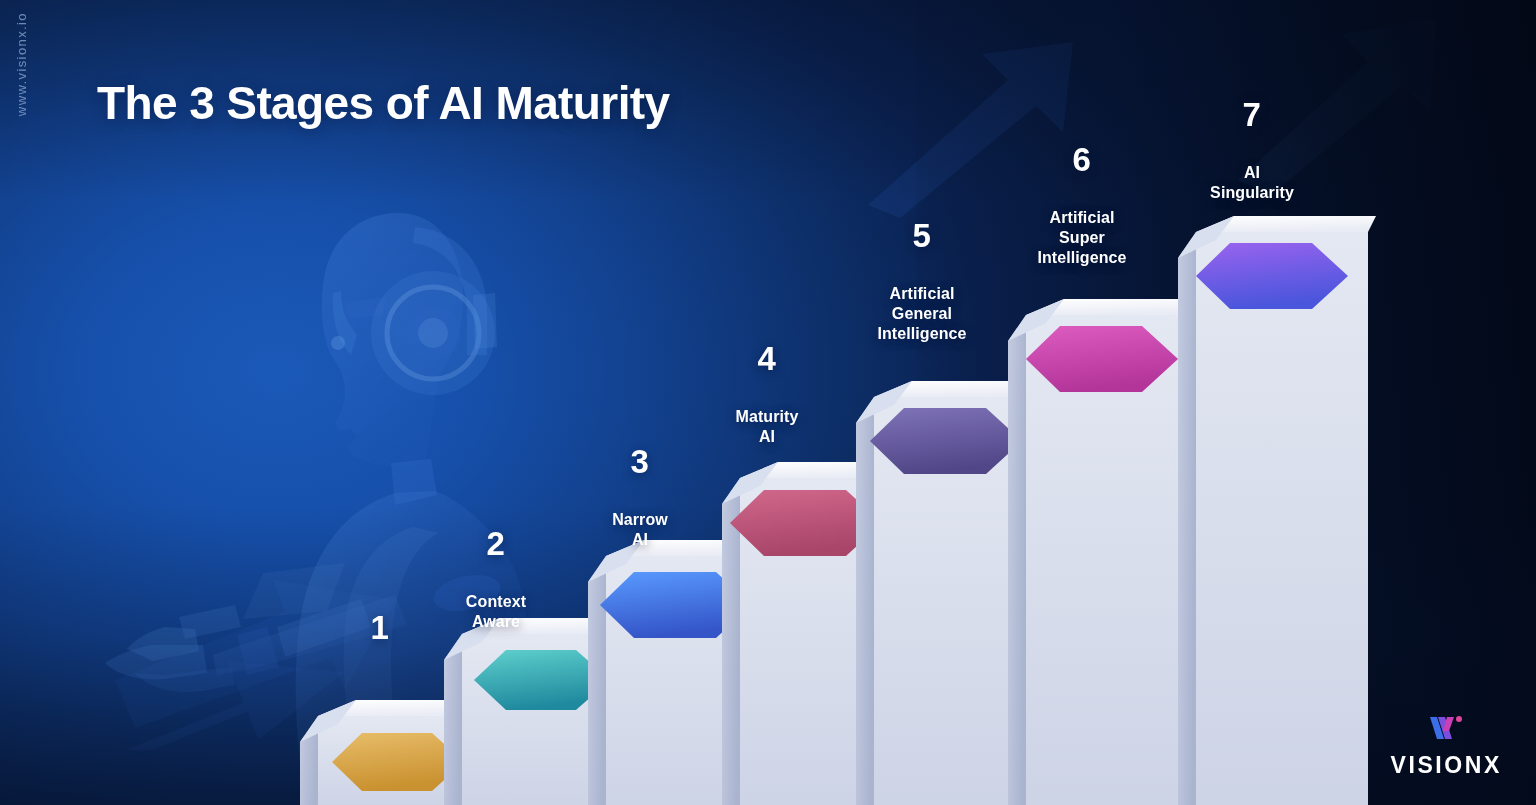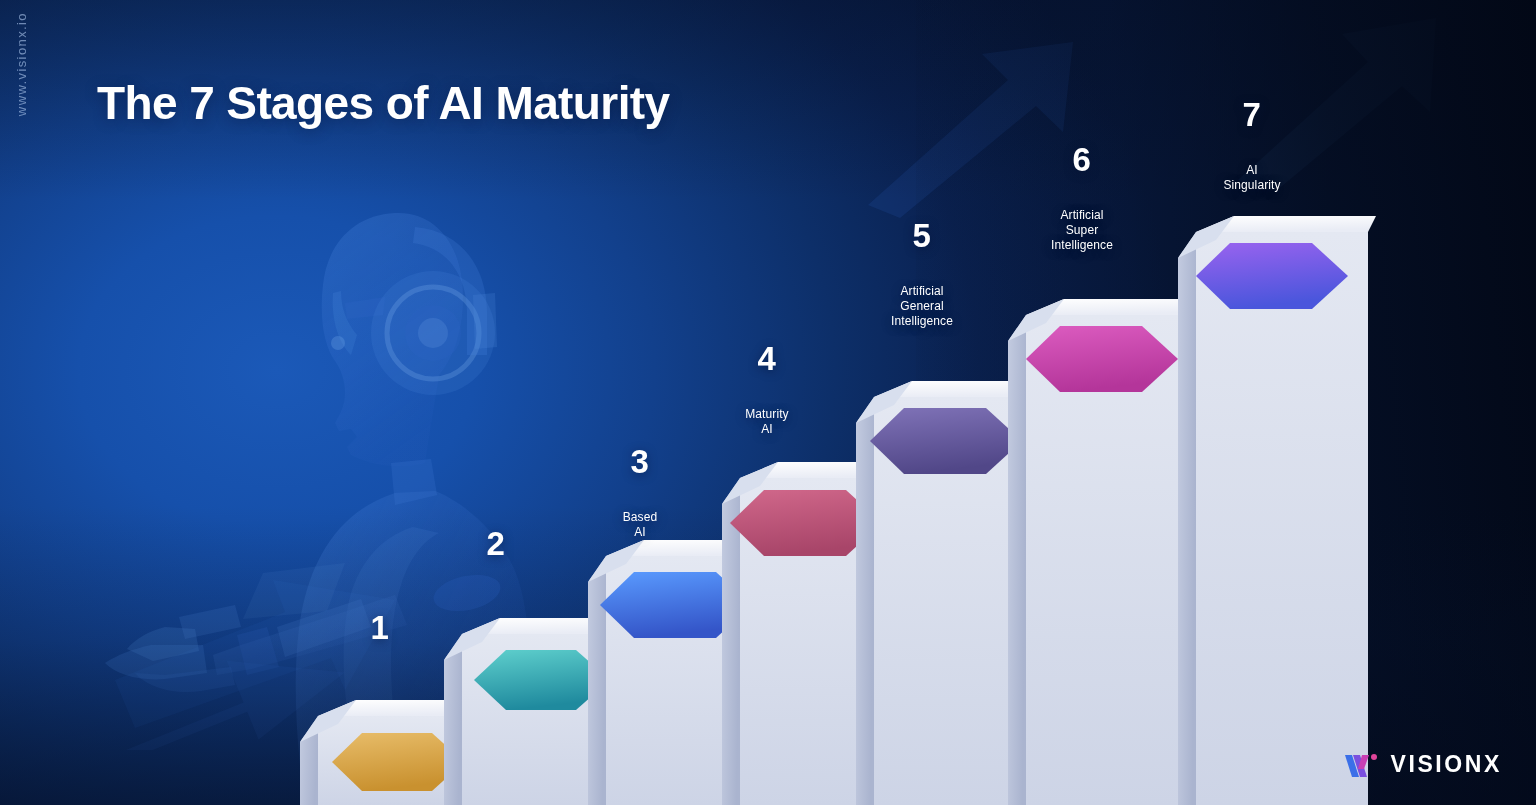--- a/index.html
+++ b/index.html
@@ -77,30 +77,30 @@
   .step-num {
     display:block;
     font-size:33px;
     font-weight:bold;
     letter-spacing:0.5px;
     margin-bottom:7px;
     text-shadow:0 2px 10px rgba(0,16,50,0.5);
   }
   .step-name {
     display:block;
-    font-size:12px;
-    font-weight:400;
+    font-size:16px;
+    font-weight:700;
     letter-spacing:0.1px;
     text-shadow:0 2px 10px rgba(0,16,50,0.5);
   }
 
   
   #logo {
     position:absolute; right:34px; bottom:26px;
-    display:flex; align-items:center; gap:11px;
+    display:flex; align-items:center; gap:11px;flex-direction:column;
   }
   #logo-text {
     color:#ffffff; font-size:23px; font-weight:bold; letter-spacing:2.6px;
   }
 </style>
 </head>
 <body>
 
 <div id="stage">
 
@@ -183,21 +183,21 @@
     <path d="M168 398 L250 388 L232 436 L148 444 Z" fill="#6aa4f0" opacity="0.10"></path>
     <path d="M310 526 L470 538 L420 598 L262 586 Z" fill="#6aa4f0" opacity="0.08"></path>
   </svg>
 
   <div class="vig-t"></div>
   <div class="vig-r"></div>
   <div class="vig-b"></div>
 
   <div id="watermark">www.visionx.io</div>
 
-  <h1 id="title">The 7 Stages of AI Maturity</h1>
+  <h1 id="title">The 3 Stages of AI Maturity</h1>
 
   <svg id="stairs" viewBox="0 0 1536 805">
     <defs>
       <linearGradient id="topFace" x1="0" y1="0" x2="0.3" y2="1">
         <stop offset="0%" stop-color="#ffffff"></stop>
         <stop offset="100%" stop-color="#e9ecf5"></stop>
       </linearGradient>
       <linearGradient id="frontFace" x1="0" y1="0" x2="0" y2="1">
         <stop offset="0%" stop-color="#e4e8f2"></stop>
         <stop offset="100%" stop-color="#cdd4e6"></stop>
@@ -291,24 +291,26 @@
       <path d="M1178 258 L1216 240 L1234 216 L1196 232 Z" fill="#d8dfee"></path>
       <polygon points="1230,243 1312,243 1348,276 1312,309 1230,309 1196,276" fill="url(#hx7)"></polygon>
     </g>
   </svg>
 
   <div class="step-label" style="left:320px; top:587px; width:120px;">
     <span class="step-num">1</span>
   </div>
   <div class="step-label" style="left:432px; top:503px; width:128px;">
     <span class="step-num">2</span>
+    <span class="step-name">Context
+Aware</span>
   </div>
   <div class="step-label" style="left:578px; top:421px; width:124px;">
     <span class="step-num">3</span>
-    <span class="step-name">Based
+    <span class="step-name">Narrow
 AI</span>
   </div>
   <div class="step-label" style="left:692px; top:318px; width:150px;">
     <span class="step-num">4</span>
     <span class="step-name">Maturity
 AI</span>
   </div>
   <div class="step-label" style="left:838px; top:195px; width:168px;">
     <span class="step-num">5</span>
     <span class="step-name">Artificial

